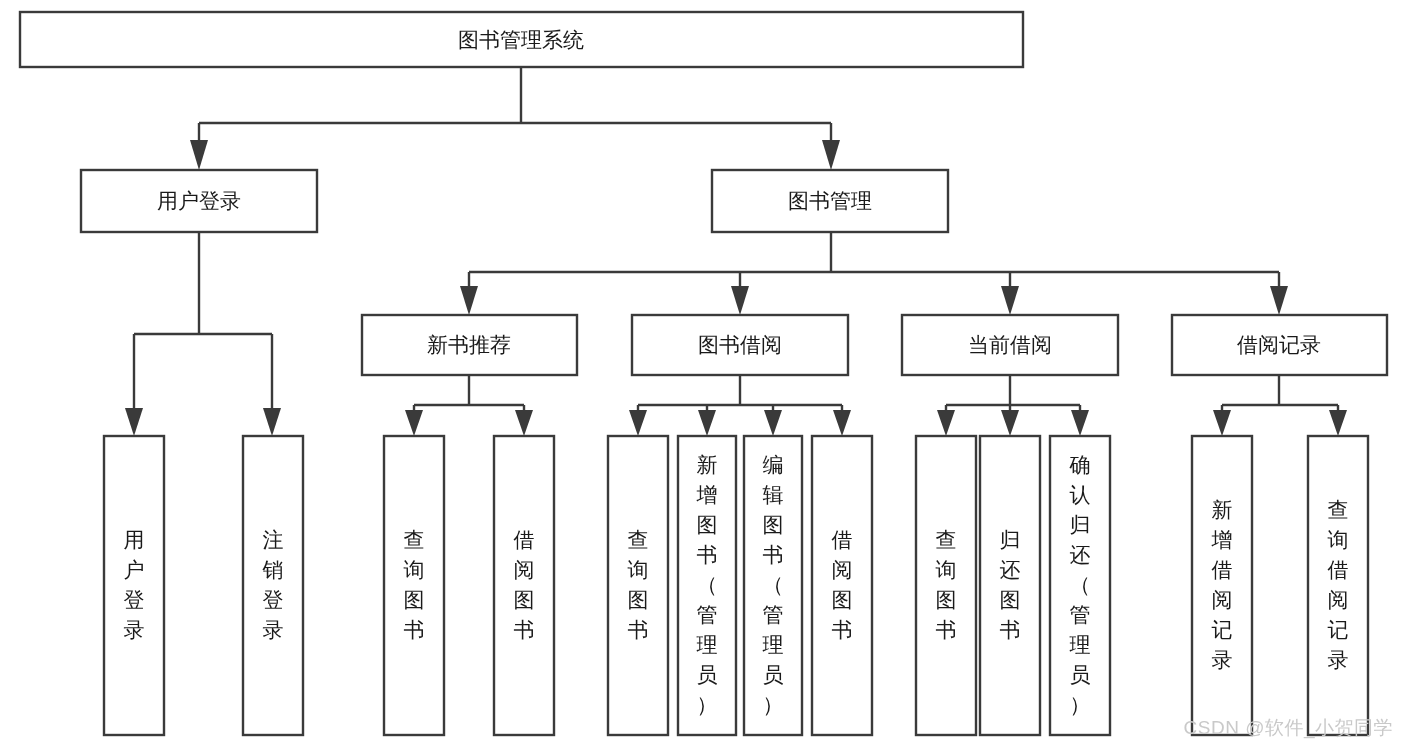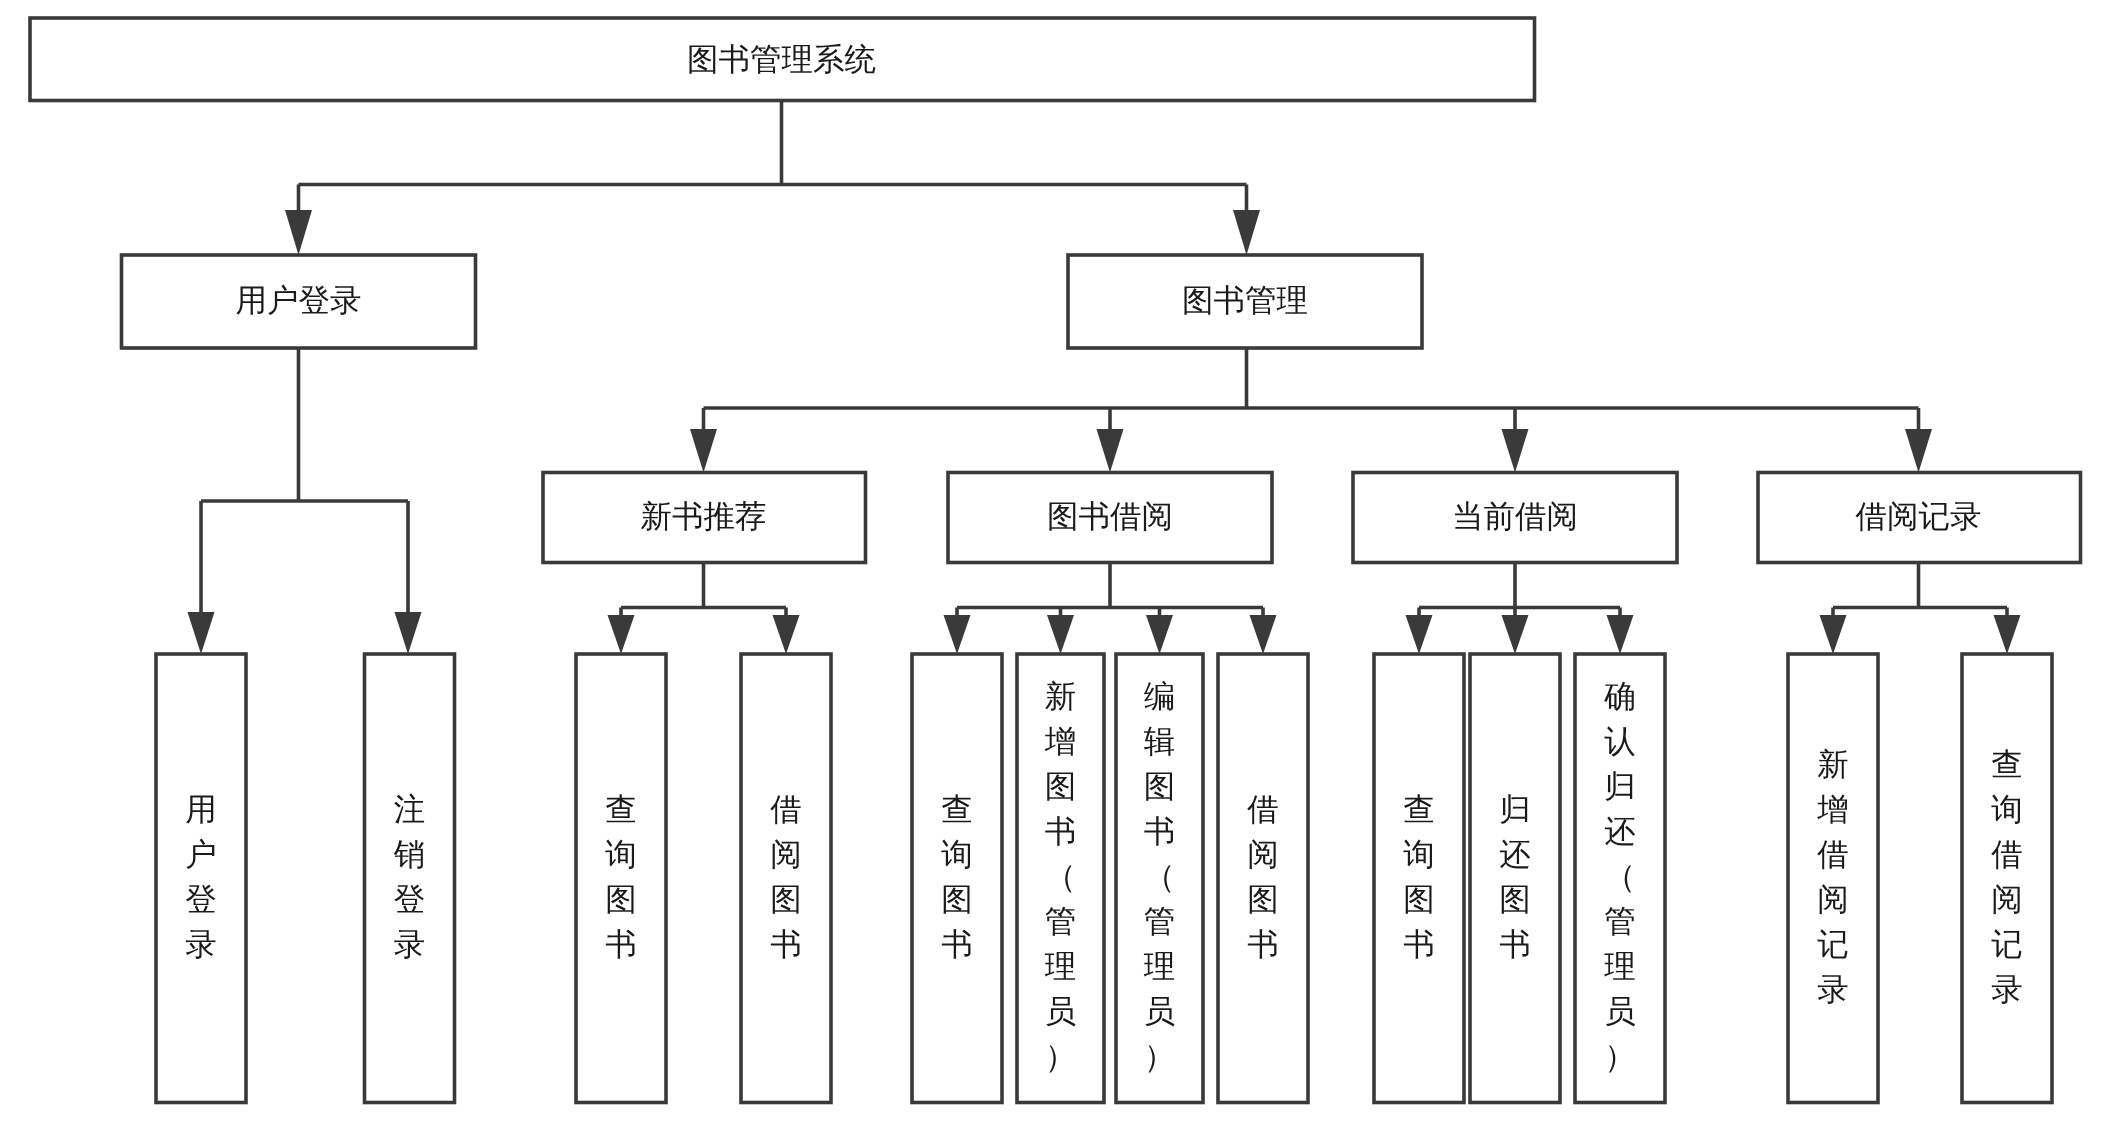--- a/index.html
+++ b/index.html
@@ -227,14 +227,15 @@
       <rect class="node-box" x="1192" y="436" width="60" height="299"></rect>
       <text class="node-label-v" x="1222" y="481"><tspan x="1222" y="511" dominant-baseline="middle">新</tspan><tspan x="1222" y="541" dominant-baseline="middle">增</tspan><tspan x="1222" y="571" dominant-baseline="middle">借</tspan><tspan x="1222" y="601" dominant-baseline="middle">阅</tspan><tspan x="1222" y="631" dominant-baseline="middle">记</tspan><tspan x="1222" y="661" dominant-baseline="middle">录</tspan></text>
     </g>
     <g>
       <rect class="node-box" x="1308" y="436" width="60" height="299"></rect>
       <text class="node-label-v" x="1338" y="481"><tspan x="1338" y="511" dominant-baseline="middle">查</tspan><tspan x="1338" y="541" dominant-baseline="middle">询</tspan><tspan x="1338" y="571" dominant-baseline="middle">借</tspan><tspan x="1338" y="601" dominant-baseline="middle">阅</tspan><tspan x="1338" y="631" dominant-baseline="middle">记</tspan><tspan x="1338" y="661" dominant-baseline="middle">录</tspan></text>
     </g>
 
   </svg>
 
+  <div class="watermark-text">CSDN @软件_小贺同学</div>
 
 </div>
 
 </body></html>

